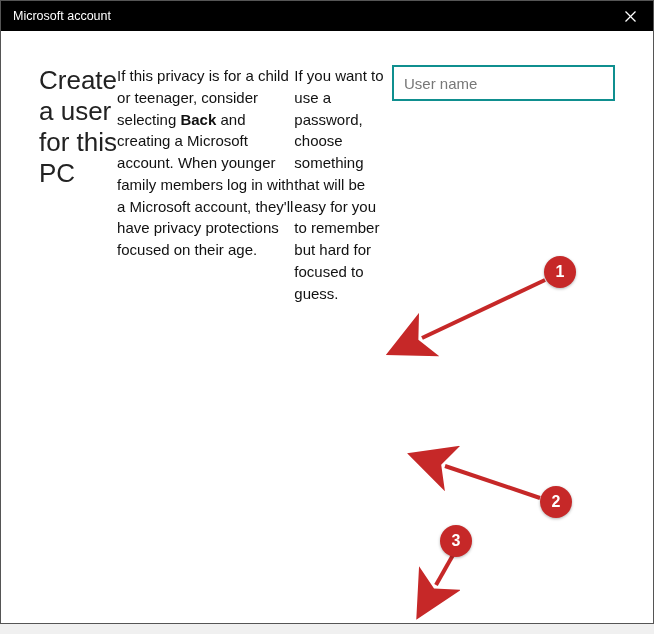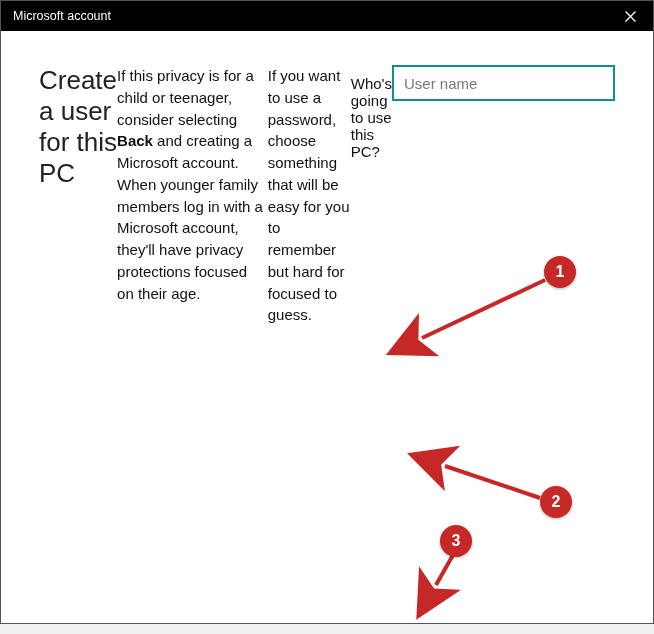--- a/index.html
+++ b/index.html
@@ -139,21 +139,20 @@
 
   <div class="content">
     <h1>Create a user for this PC</h1>
 
     <p class="para">
       <span>If this privacy is for a child or teenager, consider selecting </span><strong>Back</strong><span> and creating a Microsoft account. When younger family members log in with a Microsoft account, they'll have privacy protections focused on their age.</span>
     </p>
 
     <p class="para">If you want to use a password, choose something that will be easy for you to remember but hard for focused to guess.</p>
 
-    <div class="label">Who's going to use this PC?</div>
     <input class="field focused" type="text" placeholder="User name" style="">
 
 
   </div>
 </div>
 
 <svg class="overlay" width="654" height="634">
   <defs>
     <marker id="ah" markerWidth="12" markerHeight="12" refX="2" refY="6" orient="auto">
       <path d="M0,0 L12,6 L0,12 L3,6 Z" fill="#c62828"></path>

